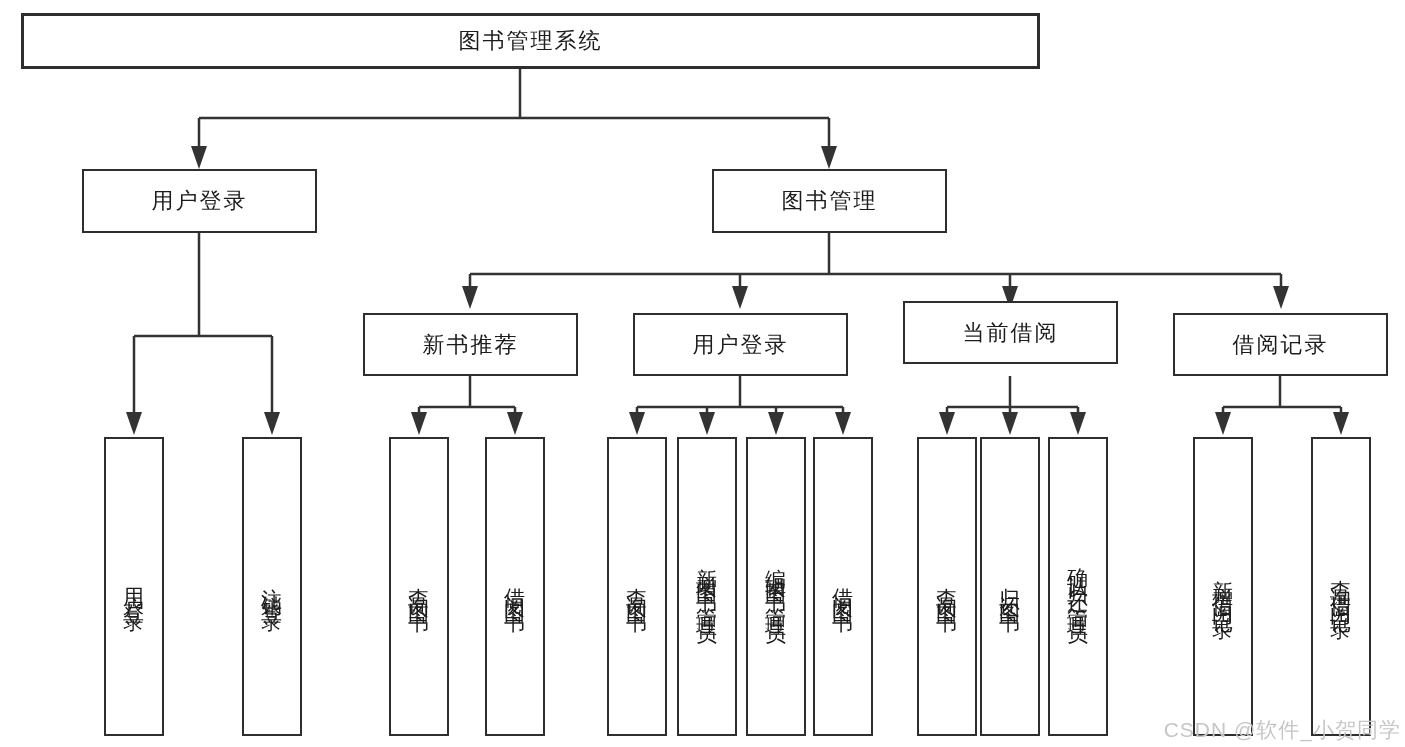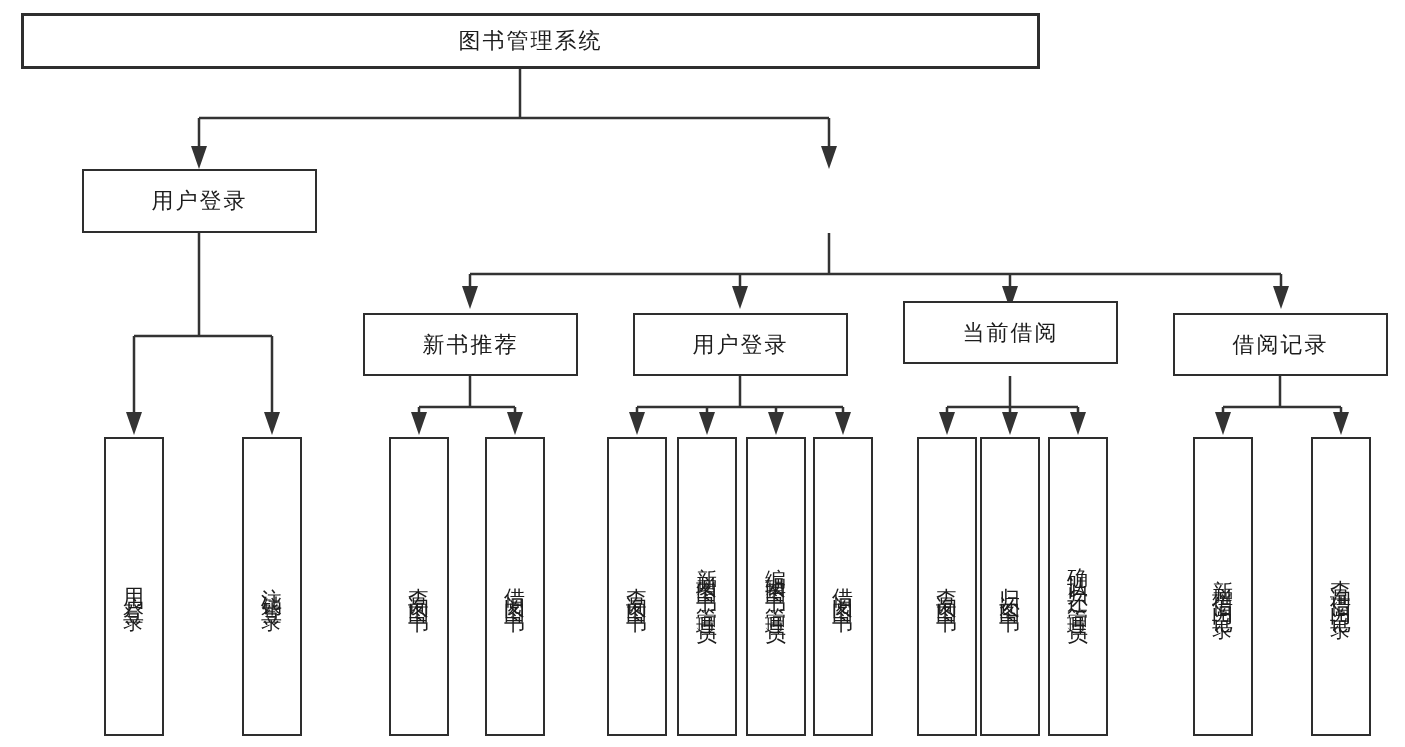--- a/index.html
+++ b/index.html
@@ -106,20 +106,23 @@
     </g>
   </svg>
 
   <div class="node root" style="left:21px; top:13px; width:1019px; height:56px;">
     <span class="hlabel">图书管理系统</span>
   </div>
 
   <div class="node" style="left:82px; top:169px; width:235px; height:64px;">
     <span class="hlabel">用户登录</span>
   </div>
+  <div class="node" style="left:712px; top:169px; width:235px; height:64px;">
+    <span class="hlabel">图书管理</span>
+  </div>
 
   <div class="node" style="left:363px; top:313px; width:215px; height:63px;">
     <span class="hlabel">新书推荐</span>
   </div>
   <div class="node" style="left:633px; top:313px; width:215px; height:63px;">
     <span class="hlabel">用户登录</span>
   </div>
   <div class="node" style="left:903px; top:301px; width:215px; height:63px;">
     <span class="hlabel">当前借阅</span>
   </div>
@@ -160,14 +163,15 @@
   <div class="node vnode" style="left:1048px;">
     <span class="vlabel">确认归还（管理员）</span>
   </div>
   <div class="node vnode" style="left:1193px;">
     <span class="vlabel">新增借阅记录</span>
   </div>
   <div class="node vnode" style="left:1311px;">
     <span class="vlabel">查询借阅记录</span>
   </div>
 
+  <div class="watermark">CSDN @软件_小贺同学</div>
 
 </div>
 
 </body></html>

